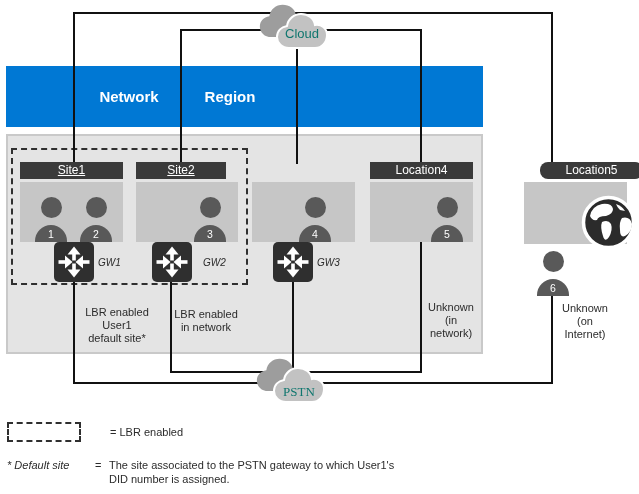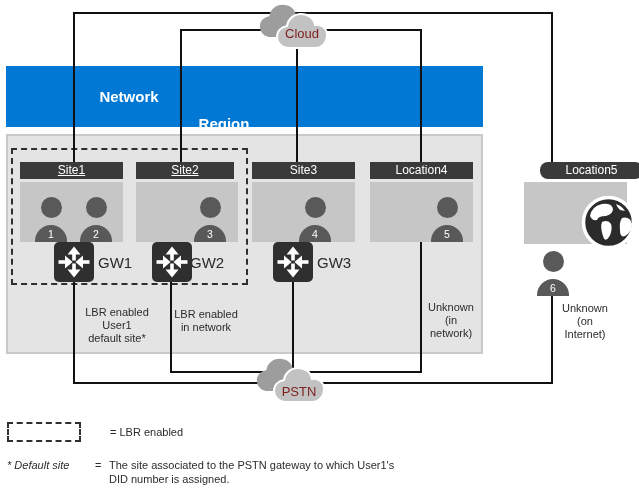--- a/index.html
+++ b/index.html
@@ -16,25 +16,25 @@
   .dashed-box{position:absolute;border:2px dashed #2f2f2f;box-sizing:border-box;z-index:1;background:transparent;}
   .site-header{position:absolute;top:162px;height:17px;background:#3a3a3a;color:#ffffff;
     font-size:12px;line-height:17px;text-align:center;z-index:3;}
   .site-box{position:absolute;top:182px;background:#c6c6c6;z-index:1;}
   .person{position:absolute;width:32px;height:45px;z-index:2;}
   .p-head{position:absolute;left:5.5px;top:0;width:21px;height:21px;border-radius:50%;background:#595959;}
   .p-body{position:absolute;left:0;top:28px;width:32px;height:17px;border-radius:16px 16px 0 0;background:#595959;}
   .p-num{position:absolute;left:0;top:31px;width:32px;text-align:center;font-size:10.5px;color:#ffffff;}
   .gw{position:absolute;width:40px;height:40px;background:#2f2f2f;border-radius:5px;z-index:3;}
   .gw svg{display:block;width:40px;height:40px;}
-  .gw-label{position:absolute;height:14px;line-height:14px;font-size:15px;z-index:2;}
+  .gw-label{position:absolute;height:14px;line-height:14px;font-size:10px;z-index:2;font-style:italic;}
   .caption{position:absolute;font-size:11px;line-height:1.16;text-align:center;white-space:pre-line;z-index:2;}
   .cloud{position:absolute;width:80px;height:50px;z-index:4;}
   .cloud svg{display:block;width:80px;height:50px;}
-  .cloud-label{position:absolute;left:22px;width:56px;text-align:center;font-size:13px;color:#7f1d1d;}
+  .cloud-label{position:absolute;left:22px;width:56px;text-align:center;font-size:13px;color:#0f766e;}
   .globe{position:absolute;left:580px;top:194px;width:57px;height:57px;z-index:3;}
   .globe svg{display:block;width:57px;height:57px;}
   .legend-text{position:absolute;font-size:11px;line-height:1.25;white-space:pre-line;z-index:1;}
 </style>
 </head>
 <body>
 
 <div class="canvas">
 
   <div class="ln" style="left:74px;top:12px;width:479px;height:2px;"></div>
@@ -47,29 +47,28 @@
   <div class="ln" style="left:73px;top:280px;width:2px;height:104px;"></div>
   <div class="ln" style="left:170px;top:280px;width:2px;height:93px;"></div>
   <div class="ln" style="left:292px;top:280px;width:2px;height:92px;"></div>
   <div class="ln" style="left:420px;top:242px;width:2px;height:131px;"></div>
   <div class="ln" style="left:551px;top:294px;width:2px;height:90px;"></div>
   <div class="ln" style="left:171px;top:371px;width:251px;height:2px;"></div>
   <div class="ln" style="left:74px;top:382px;width:479px;height:2px;"></div>
 
   <div class="blue-bar"></div>
   <div class="bar-word" style="left:87px;width:84px;">Network</div>
-  <div class="bar-word" style="left:188px;width:72px;margin-top:27px;">Region</div>
+  <div class="bar-word" style="left:194px;width:72px;">Region</div>
 
   <div class="region"></div>
 
   <div class="dashed-box" style="left:11px;top:148px;width:237px;height:137px;"></div>
 
   <div class="site-header" style="left:20px;width:103px;text-decoration:underline;">Site1</div>
-  <div class="site-header" style="left:136px;width:98px;text-decoration:underline;">Site2</div>
-  <div class="site-header" style="left:252px;width:103px;">Site3</div>
+  <div class="site-header" style="left:136px;width:90px;text-decoration:underline;">Site2</div>
   <div class="site-header" style="left:370px;width:103px;">Location4</div>
   <div class="site-header" style="left:540px;width:103px;border-radius:8px;">Location5</div>
 
   <div class="site-box" style="left:20px;width:103px;height:60px;"></div>
   <div class="site-box" style="left:136px;width:102px;height:60px;"></div>
   <div class="site-box" style="left:252px;width:103px;height:60px;"></div>
   <div class="site-box" style="left:370px;width:103px;height:60px;"></div>
   <div class="site-box" style="left:524px;width:103px;height:62px;"></div>
 
   <div class="person" style="left:35px;top:197px;">
@@ -139,21 +138,21 @@
       <polygon points="20,35.5 13.5,27.5 26.5,27.5"></polygon>
           <rect x="18.2" y="21.5" width="3.6" height="6.5"></rect>
       <polygon points="18.5,20 11,13.5 11,26.5"></polygon>
           <rect x="4.5" y="18.2" width="7" height="3.6"></rect>
       <polygon points="21.5,20 29,13.5 29,26.5"></polygon>
           <rect x="28.5" y="18.2" width="7" height="3.6"></rect>
     </g>
       </svg>
   </div>
   <div class="gw-label" style="left:98px;top:256px;">GW1</div>
-  <div class="gw-label" style="left:190px;top:256px;">GW2</div>
+  <div class="gw-label" style="left:203px;top:256px;">GW2</div>
   <div class="gw-label" style="left:317px;top:256px;">GW3</div>
 
   <div class="caption" style="left:69px;top:306px;width:96px;">LBR enabled
 User1
 default site*</div>
   <div class="caption" style="left:158px;top:308px;width:96px;">LBR enabled
 in network</div>
   <div class="caption" style="left:417px;top:301px;width:68px;">Unknown
 (in
 network)</div>
@@ -166,21 +165,21 @@
       <path d="M15,38 C8,38 3,33 3,27 C3,21 7,17 13,16 C14,9 20,4 27,4 C34,4 40,8 41,15 C47,14 53,18 53,25 C53,32 48,38 41,38 Z" transform="translate(5,1) scale(0.95)" fill="#9d9d9d"></path>
       <path d="M15,38 C8,38 3,33 3,27 C3,21 7,17 13,16 C14,9 20,4 27,4 C34,4 40,8 41,15 C47,14 53,18 53,25 C53,32 48,38 41,38 Z" transform="translate(22,10)" fill="#c2c2c2" stroke="#ffffff" stroke-width="2"></path>
     </svg>
     <div class="cloud-label" style="top:26px;">Cloud</div>
   </div>
   <div class="cloud" style="left:249px;top:354px;">
     <svg viewBox="0 0 80 50">
       <path d="M15,38 C8,38 3,33 3,27 C3,21 7,17 13,16 C14,9 20,4 27,4 C34,4 40,8 41,15 C47,14 53,18 53,25 C53,32 48,38 41,38 Z" transform="translate(5,1) scale(0.95)" fill="#9d9d9d"></path>
       <path d="M15,38 C8,38 3,33 3,27 C3,21 7,17 13,16 C14,9 20,4 27,4 C34,4 40,8 41,15 C47,14 53,18 53,25 C53,32 48,38 41,38 Z" transform="translate(22,10)" fill="#c2c2c2" stroke="#ffffff" stroke-width="2"></path>
     </svg>
-    <div class="cloud-label" style="top:30px;">PSTN</div>
+    <div class="cloud-label" style="top:30px;font-family:Liberation Serif, serif;">PSTN</div>
   </div>
 
   <div class="globe">
     <svg viewBox="0 0 57 57">
       <circle cx="28.5" cy="28.5" r="25" fill="#2b2b2b" stroke="#ffffff" stroke-width="3.5"></circle>
       <g fill="#ffffff">
         <path d="M10,22 Q12,12 22,10 Q32,9 33,15 Q33,20 26,22 Q18,22 17,26 Q12,27 10,22 Z"></path>
         <path d="M22,28 Q28,25 31,30 Q33,36 29,43 Q25,49 23,42 Q20,33 22,28 Z"></path>
         <path d="M36,10 Q42,12 45,17 L40,16 Q37,13 36,10 Z"></path>
         <path d="M42,24 Q50,22 52,30 Q52,38 45,42 Q40,44 40,36 Q39,28 42,24 Z"></path>

